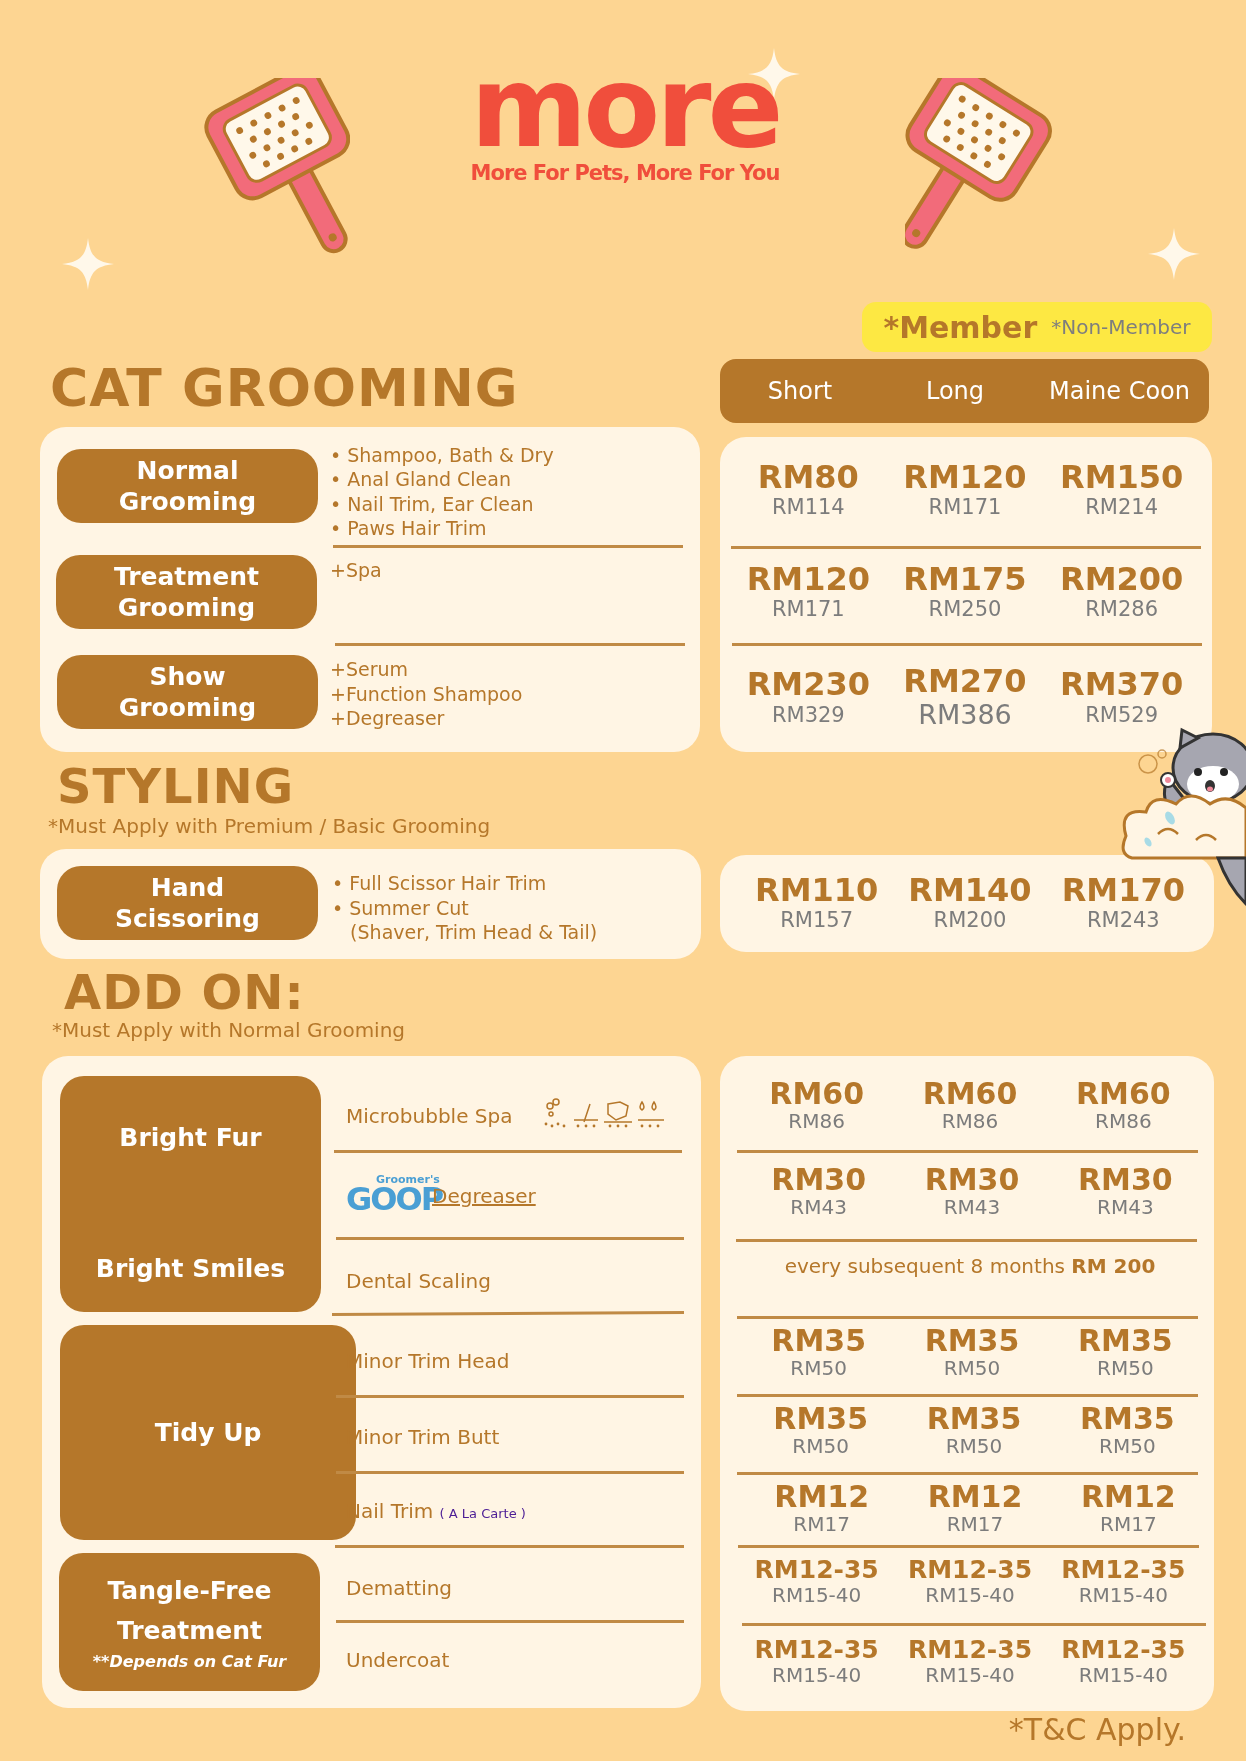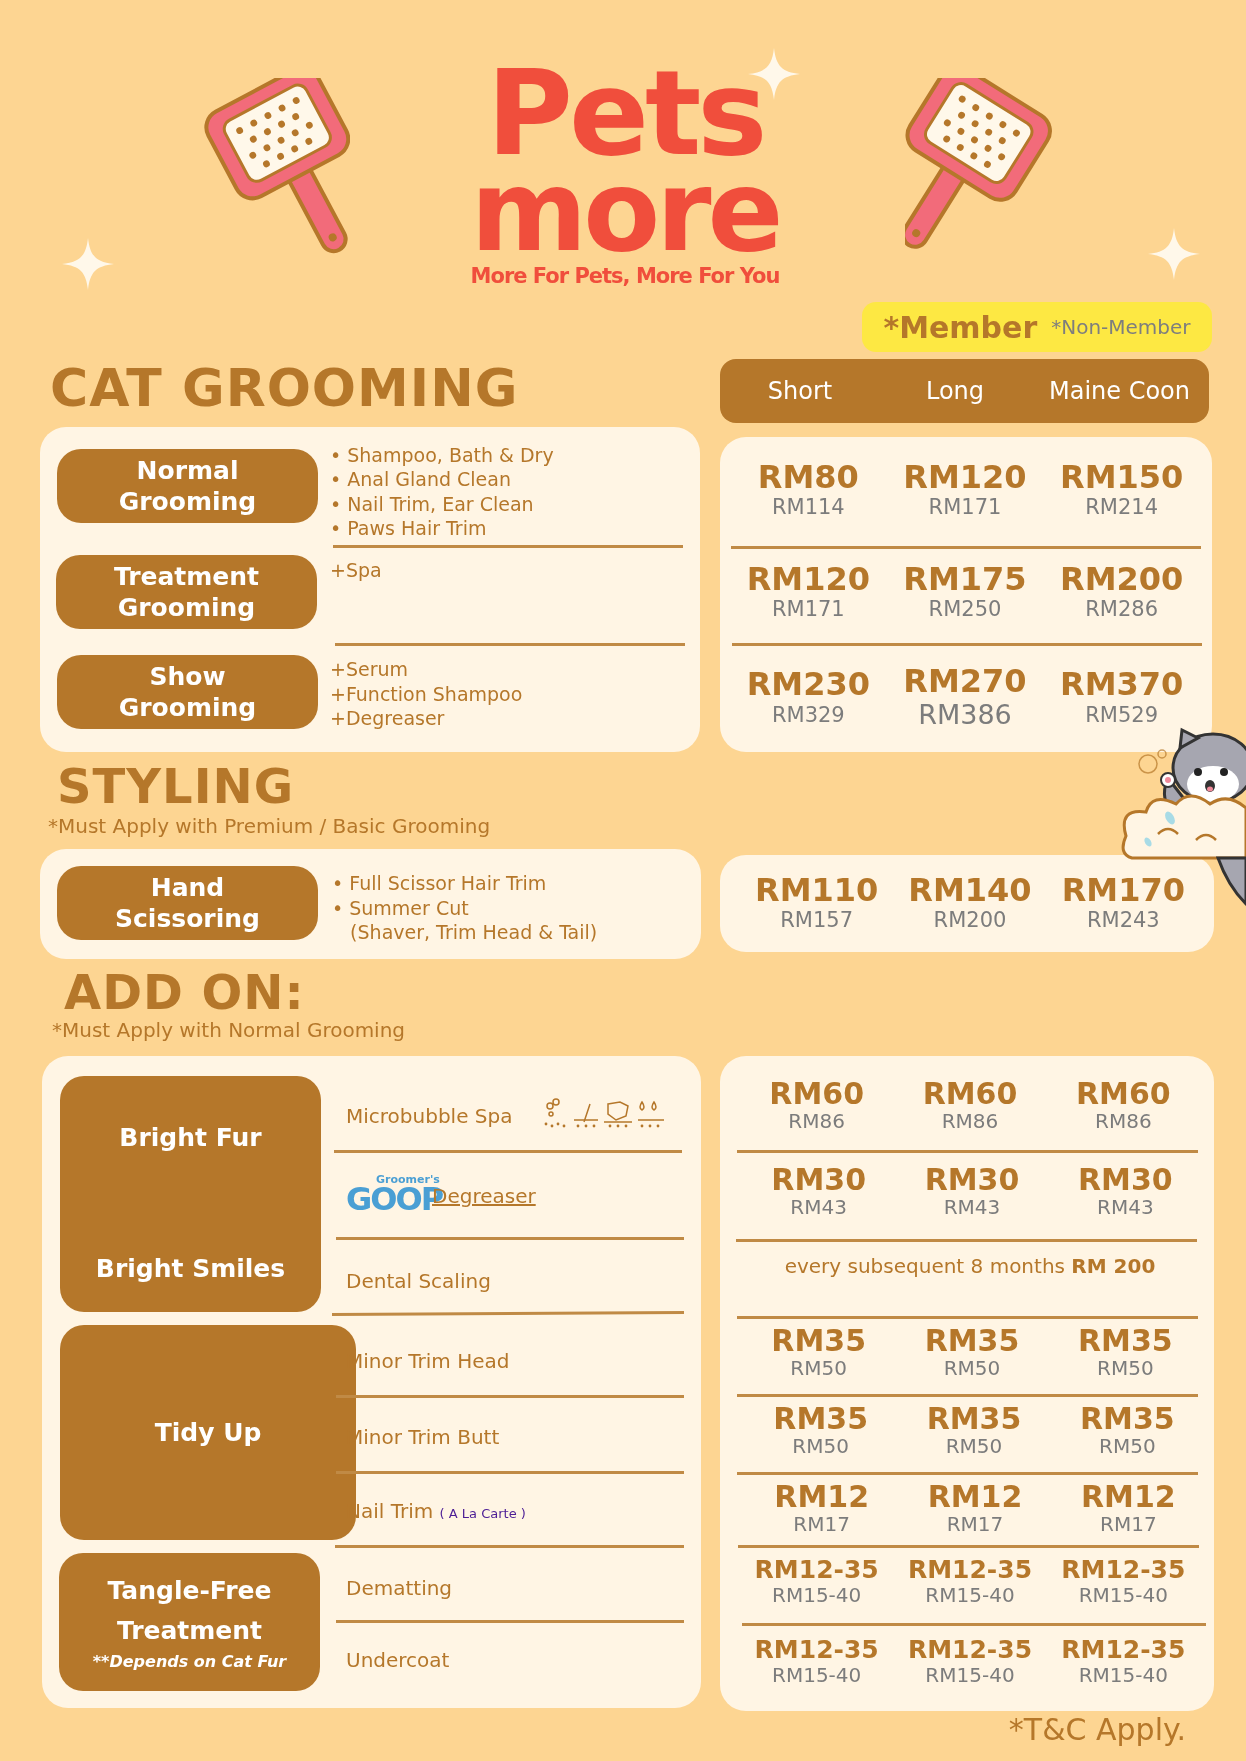--- a/index.html
+++ b/index.html
@@ -142,21 +142,20 @@
         <circle cx="98" cy="66" r="3.4"></circle>
       <circle cx="42" cy="80" r="3.4"></circle>
         <circle cx="58" cy="80" r="3.4"></circle>
         <circle cx="74" cy="80" r="3.4"></circle>
         <circle cx="90" cy="80" r="3.4"></circle>
     </g>
   </g>
 </svg>
 
 <div class="logo">
-  <span class="logo-word logo-pets">Pets</span>
   <span class="logo-word logo-more">more</span>
   <div class="tagline">More For Pets, More For You</div>
 </div>
 
 <div class="member-badge">
   <span class="member-label">*Member</span>
   <span class="nonmember-label">*Non-Member</span>
 </div>
 
 <div class="section-title" style="left:50px;top:358px;font-size:52px;">CAT GROOMING</div>

